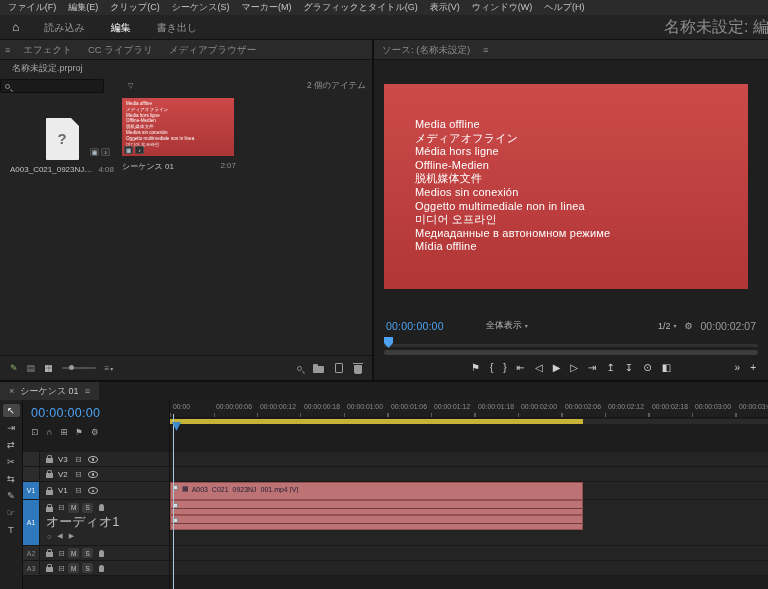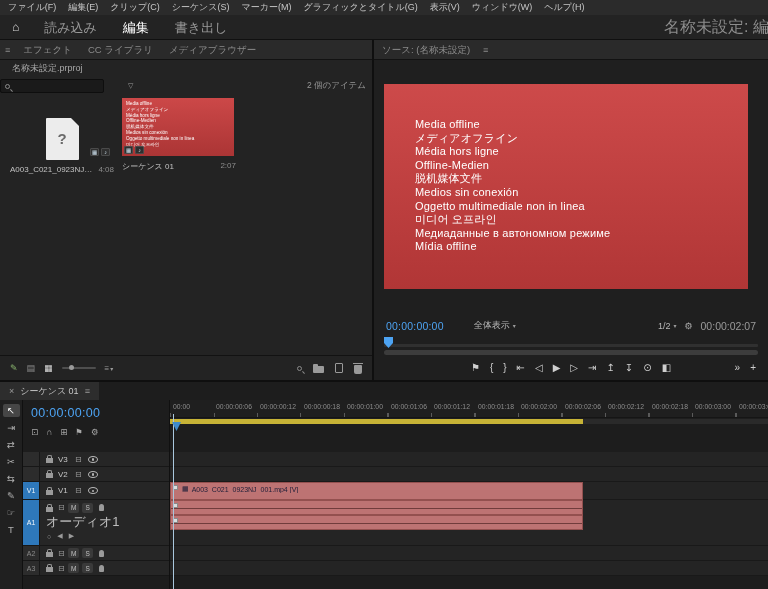--- a/index.html
+++ b/index.html
@@ -5,21 +5,21 @@
   *{margin:0;padding:0;box-sizing:border-box}
   html,body{width:768px;height:589px;overflow:hidden;background:#141414;
     font-family:"Liberation Sans","DejaVu Sans",sans-serif;color:#ccc;cursor:default}
   
   .menubar{height:15px;background:#2b2b2b;display:flex;align-items:center;padding-left:2px;
     font-size:9px;color:#c6c6c6;white-space:nowrap}
   .menubar .mi{padding:0 6px;line-height:15px}
   
   .wsbar{height:25px;background:#232323;border-bottom:1px solid #101010;display:flex;align-items:center;position:relative}
   .home{font-size:12px;color:#d5d5d5;padding:0 12px}
-  .ws-tab{font-size:13px;color:#9a9a9a;padding:0 13px;line-height:25px}
+  .ws-tab{font-size:10px;color:#9a9a9a;padding:0 13px;line-height:25px}
   .ws-tab.active{color:#fff}
   .ws-title{position:absolute;left:664px;font-size:16px;color:#8d8d8d;white-space:nowrap}
   
   .main{height:340px;display:flex}
   .proj{width:374px;border-right:2px solid #0f0f0f;display:flex;flex-direction:column;background:#232323}
   .mon{flex:1;display:flex;flex-direction:column;background:#1f1f1f}
   .ptabs{height:20px;background:#2a2a2a;border-bottom:1px solid #121212;display:flex;align-items:center;
     font-size:9.5px;color:#8b8b8b;white-space:nowrap;overflow:hidden}
   .ptab{padding:0 8px;line-height:20px}
   .ptab.active{color:#dadada;background:#232323}
@@ -67,21 +67,21 @@
   .icon-trash{width:8px;height:9px;background:#9a9a9a;border-radius:1px 1px 2px 2px;position:relative;margin-top:2px}
   .icon-trash::before{content:"";position:absolute;left:-1px;top:-2px;width:10px;height:1px;background:#9a9a9a}
   
   .varea{height:254px;position:relative}
   .frame{position:absolute;left:10px;top:24px;width:364px;height:205px;
     background:linear-gradient(180deg,#cd4a4a,#b13636)}
   .offtext{position:absolute;left:31px;top:34px;color:#fff;font-size:11px;line-height:13.6px;letter-spacing:.2px}
   .mrow1{height:23px;display:flex;align-items:center;padding:0 12px}
   .tcur{color:#4da3f2;font-size:10.5px;letter-spacing:.2px}
   .dd{display:flex;align-items:center;gap:3px;font-size:9px;color:#b8b8b8}
-  .fitdd{margin-left:30px}
+  .fitdd{margin-left:42px}
   .sp{flex:1}
   .wrench{font-size:9px;color:#aaa;margin:0 8px}
   .tdur{color:#9a9a9a;font-size:10.5px}
   .scrub{height:12px;margin:0 10px;position:relative}
   .scrub .base{position:absolute;left:0;right:0;bottom:2px;height:3px;background:#303030;border-radius:1px}
   .scaret{position:absolute;left:0;top:0;width:9px;height:11px;background:#4da3f2;
     clip-path:polygon(0 0,100% 0,100% 55%,50% 100%,0 55%)}
   .zbar{height:7px;margin:0 10px;position:relative}
   .zbar .bar{position:absolute;left:0;right:0;top:1px;height:5px;background:#3c3c3c;border-radius:2.5px}
   .transport{height:24px;display:flex;align-items:center;justify-content:center;gap:10px;position:relative;

